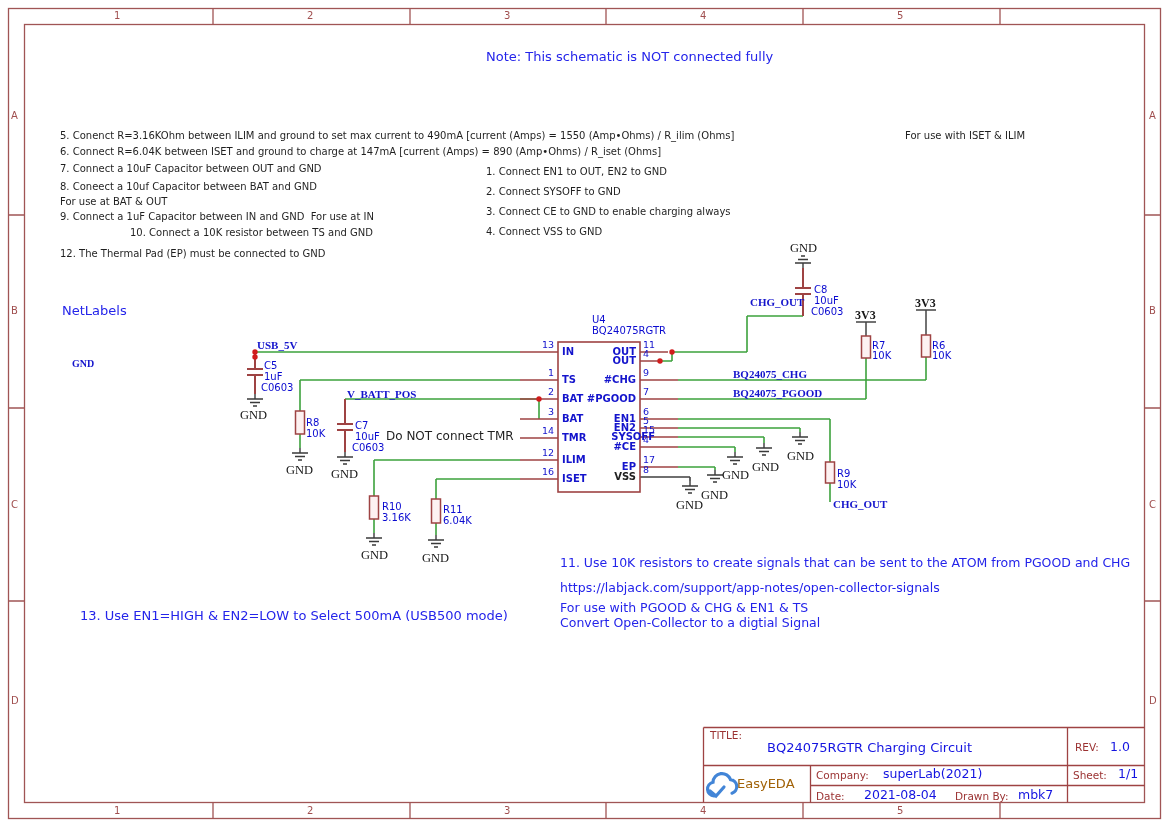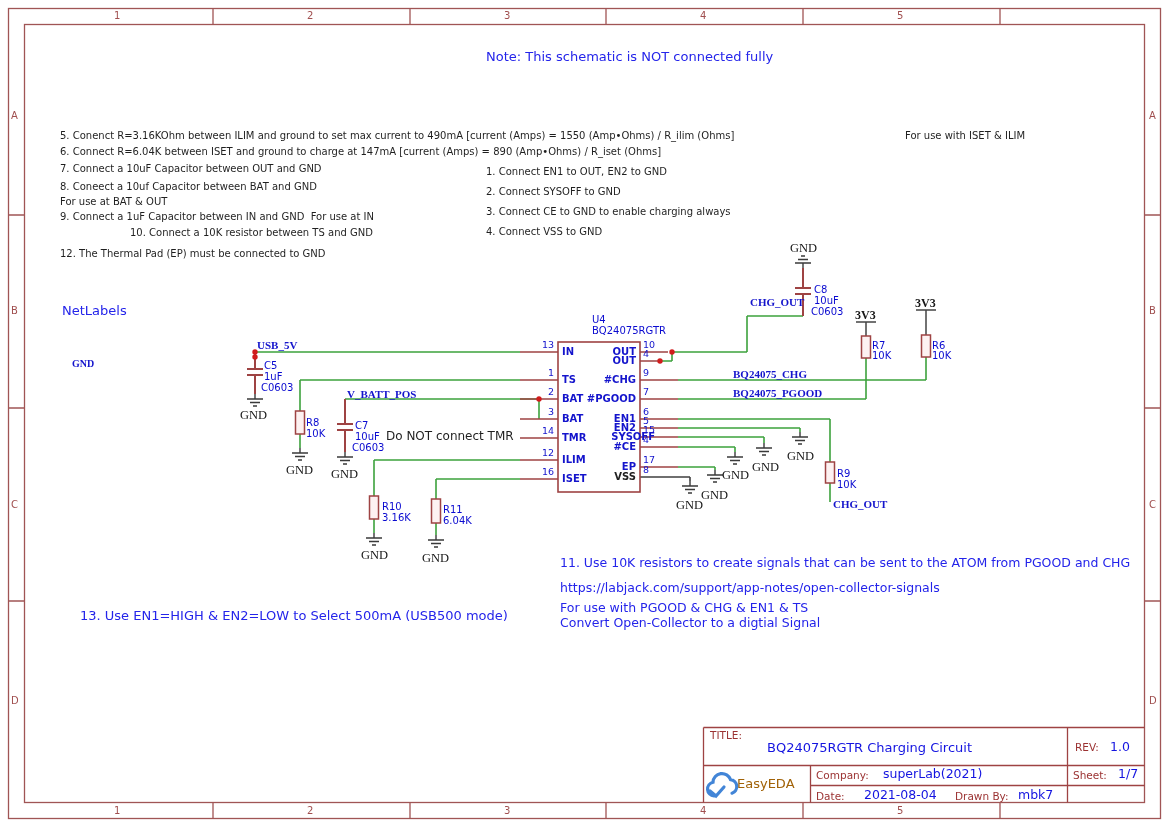--- a/index.html
+++ b/index.html
@@ -191,21 +191,21 @@
 <span class="t pnum ra" style="left:528px;top:467px;width:26px">16</span>
 
 <span class="t pname" style="left:562px;top:346px">IN</span>
 <span class="t pname" style="left:562px;top:374px">TS</span>
 <span class="t pname" style="left:562px;top:393px">BAT</span>
 <span class="t pname" style="left:562px;top:413px">BAT</span>
 <span class="t pname" style="left:562px;top:432px">TMR</span>
 <span class="t pname" style="left:562px;top:454px">ILIM</span>
 <span class="t pname" style="left:562px;top:473px">ISET</span>
 
-<span class="t pnum" style="left:643px;top:340px">10</span>
+<span class="t pnum" style="left:643px;top:340px">11</span>
 <span class="t pnum" style="left:643px;top:349px">4</span>
 <span class="t pnum" style="left:643px;top:368px">9</span>
 <span class="t pnum" style="left:643px;top:387px">7</span>
 <span class="t pnum" style="left:643px;top:407px">6</span>
 <span class="t pnum" style="left:643px;top:416px">5</span>
 <span class="t pnum" style="left:643px;top:425px">15</span>
 <span class="t pnum" style="left:643px;top:435px">4</span>
 <span class="t pnum" style="left:643px;top:455px">17</span>
 <span class="t pnum" style="left:643px;top:465px">8</span>
 
@@ -220,20 +220,20 @@
 <span class="t pname ra" style="left:558px;top:461px;width:78px">EP</span>
 <span class="t pname ra blk" style="left:558px;top:471px;width:78px">VSS</span>
 
 <span class="t tbl" style="left:710px;top:729px">TITLE:</span>
 <span class="t tbt" style="left:767px;top:741px">BQ24075RGTR Charging Circuit</span>
 <span class="t tbl" style="left:1075px;top:741px">REV:</span>
 <span class="t tbv" style="left:1110px;top:740px">1.0</span>
 <span class="t tbl" style="left:816px;top:769px">Company:</span>
 <span class="t tbv" style="left:883px;top:767px">superLab(2021)</span>
 <span class="t tbl" style="left:1073px;top:769px">Sheet:</span>
-<span class="t tbv" style="left:1118px;top:767px">1/7</span>
+<span class="t tbv" style="left:1118px;top:767px">1/1</span>
 <span class="t tbl" style="left:816px;top:790px">Date:</span>
 <span class="t tbv" style="left:864px;top:788px">2021-08-04</span>
 <span class="t tbl" style="left:955px;top:790px">Drawn By:</span>
 <span class="t tbv" style="left:1018px;top:788px">mbk7</span>
 <span class="t logo" style="left:737px;top:777px">EasyEDA</span>
 
 </div>
 
 </body></html>

